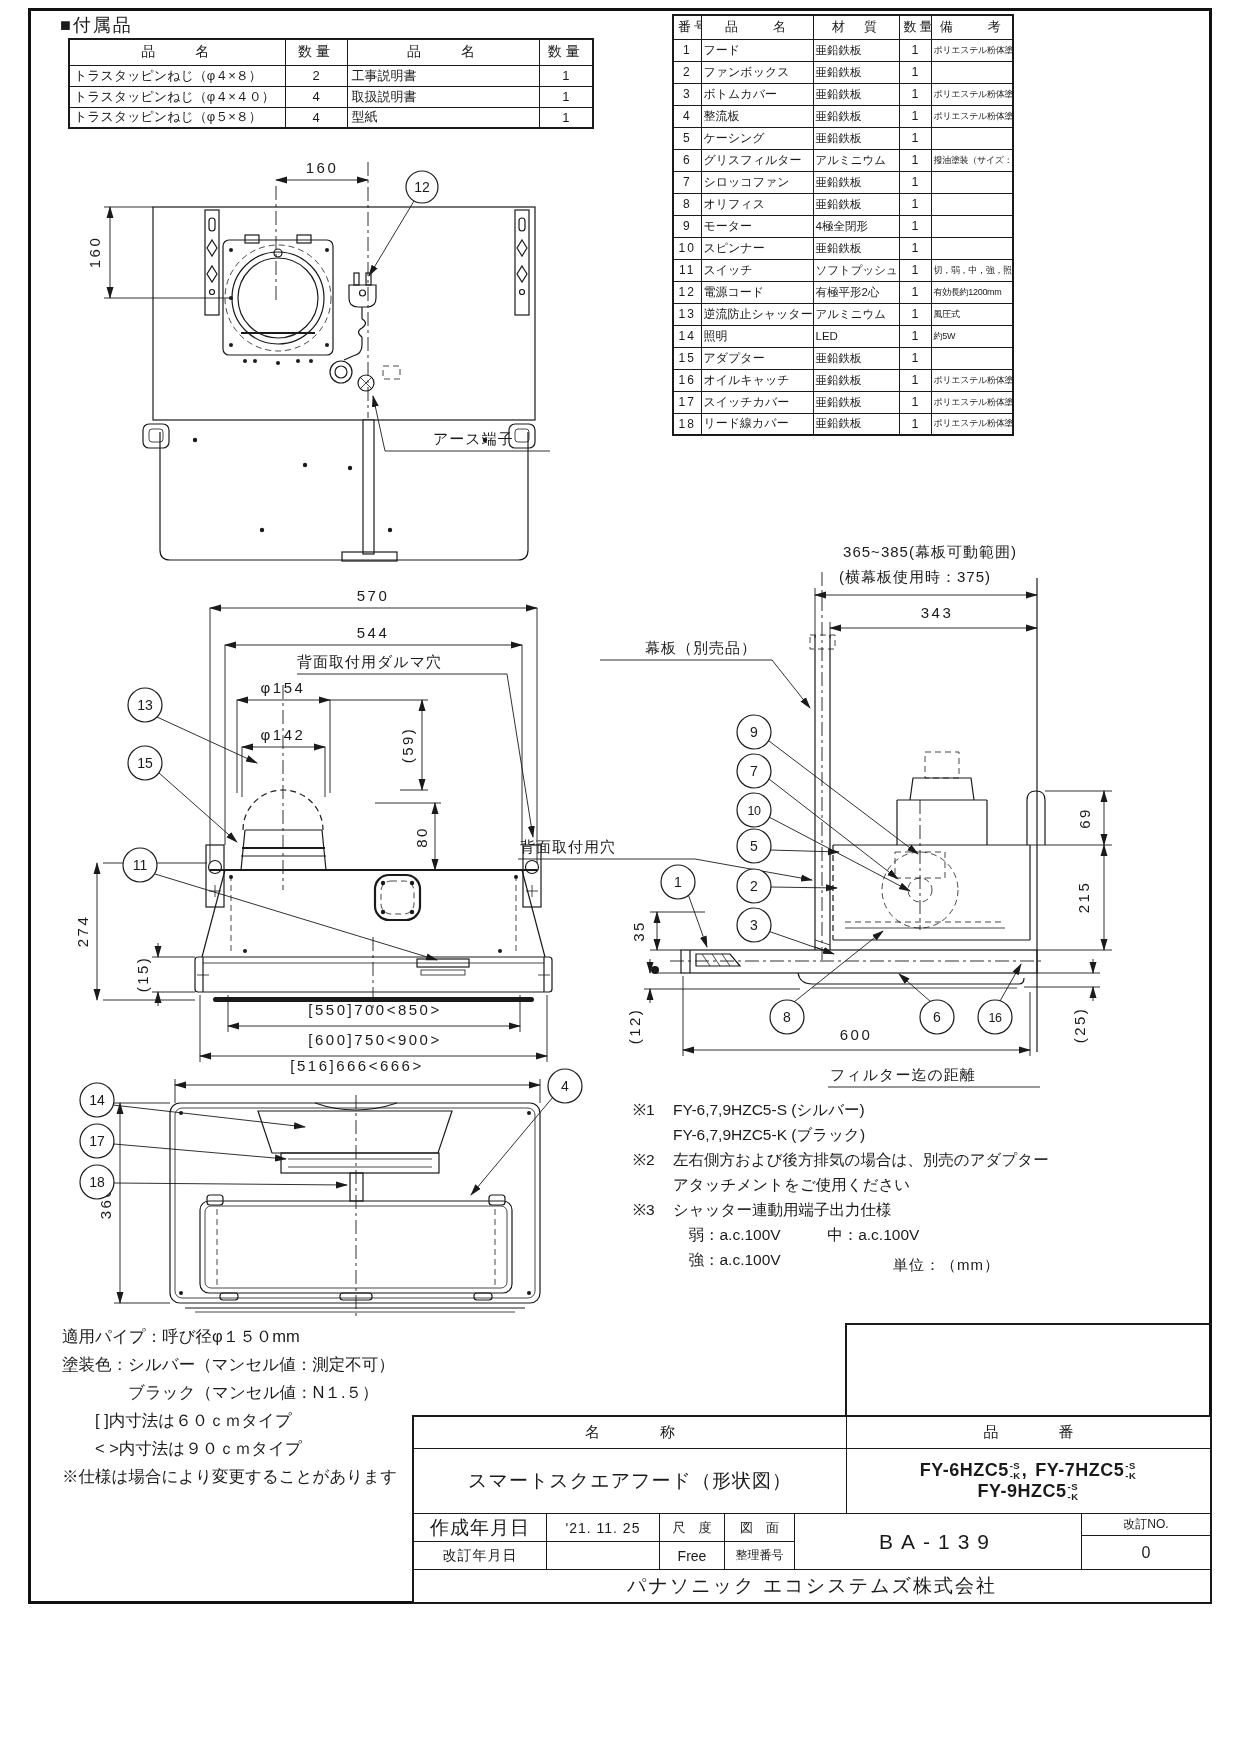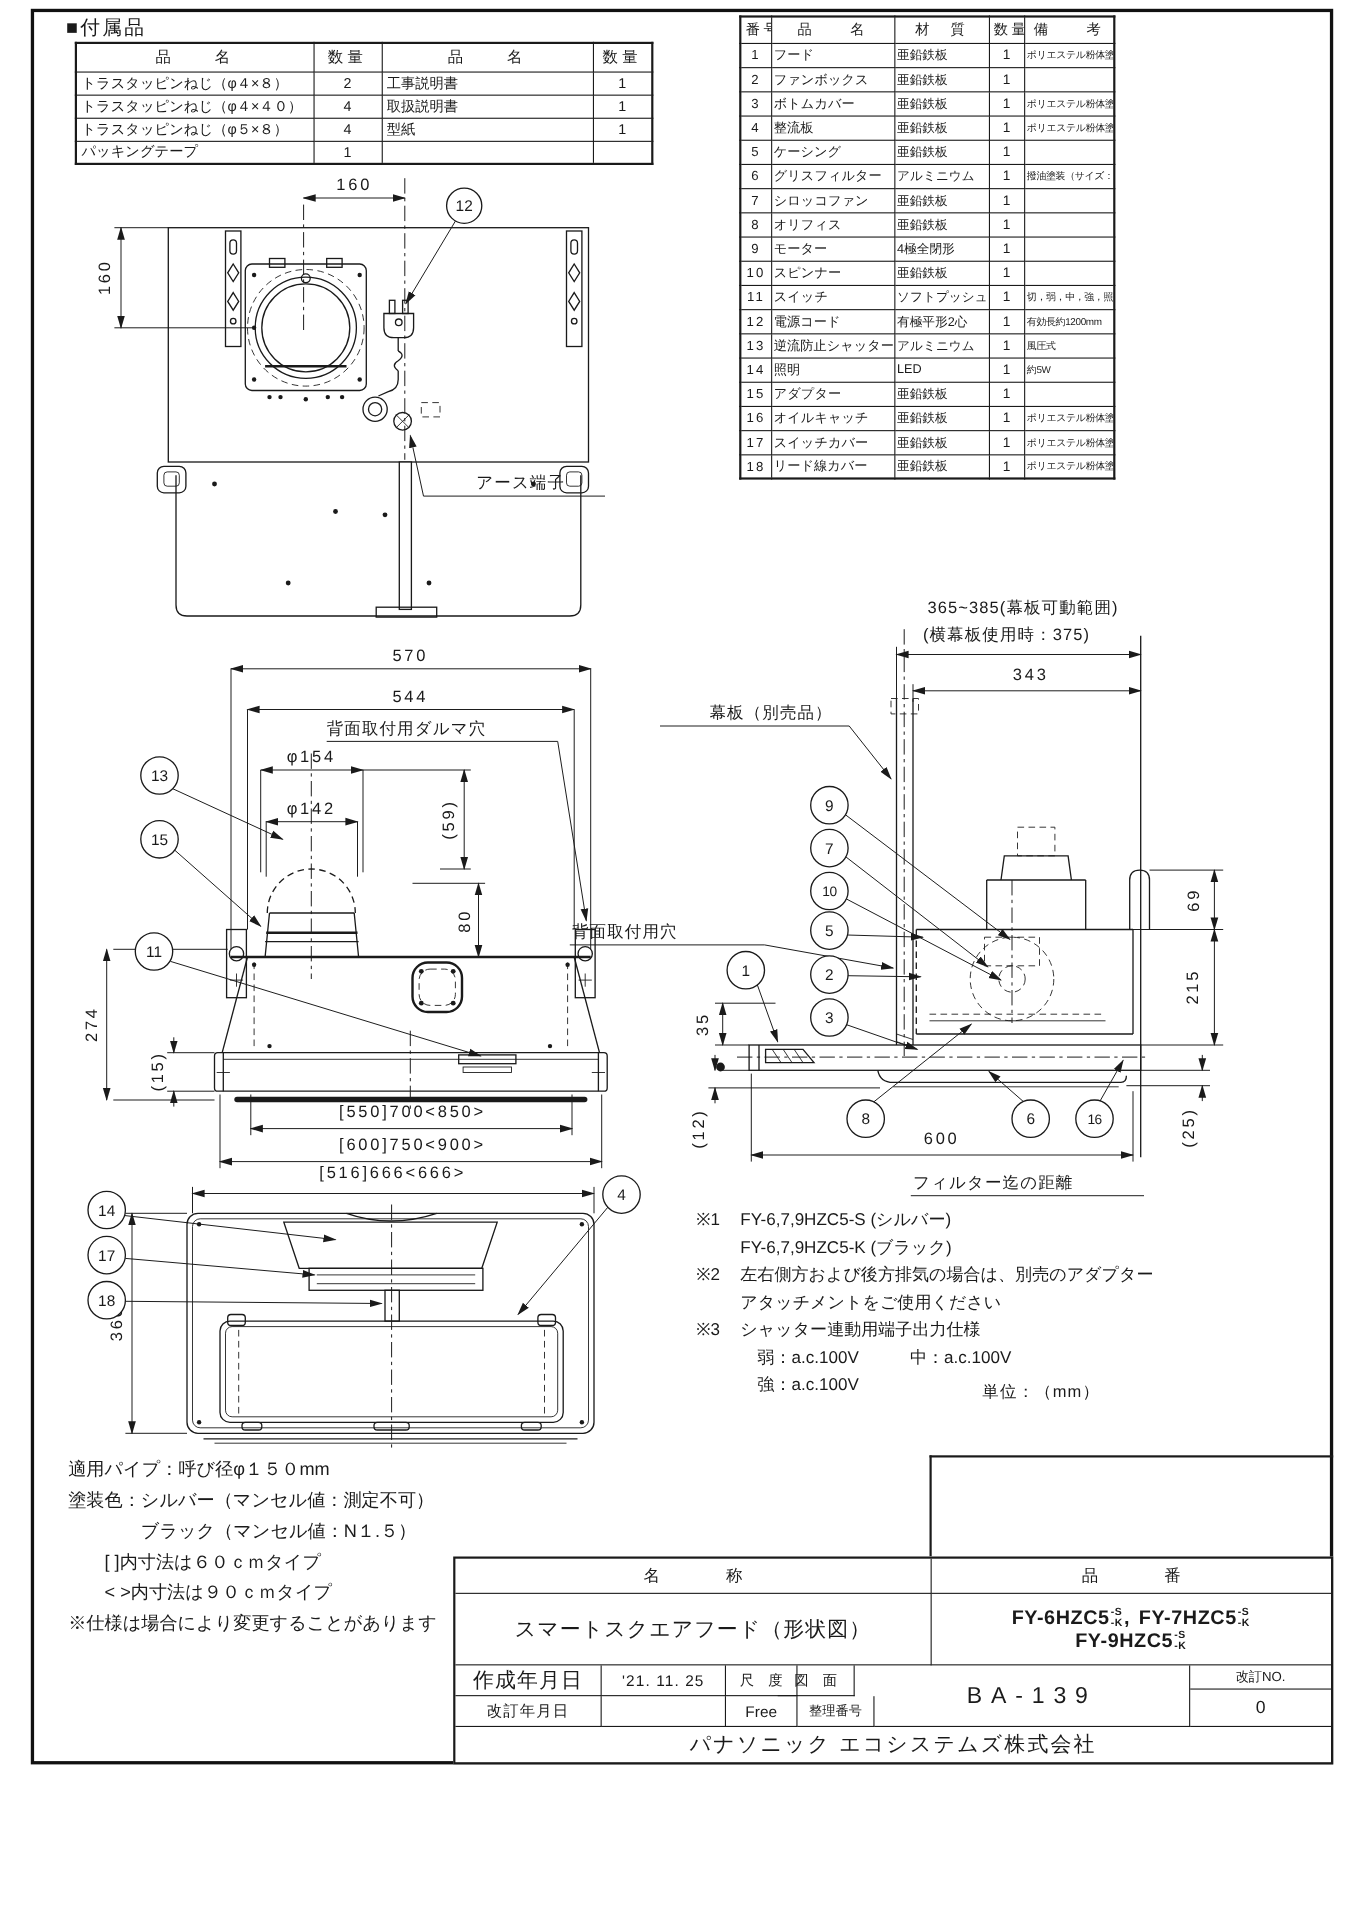--- a/index.html
+++ b/index.html
@@ -96,26 +96,20 @@
           <td>4</td>
           <td>取扱説明書</td>
           <td>1</td>
         </tr>
         <tr>
           <td>トラスタッピンねじ（φ５×８）</td>
           <td>4</td>
           <td>型紙</td>
           <td>1</td>
         </tr>
-        <tr>
-          <td>パッキングテープ</td>
-          <td>1</td>
-          <td></td>
-          <td></td>
-        </tr>
       </tbody>
   </table>
 
   <table class="dtable parts">
     <colgroup>
         <col style="width:28px">
         <col style="width:112px">
         <col style="width:86px">
         <col style="width:32px">
         <col style="width:82px">
@@ -748,21 +742,21 @@
         <span>FY-9HZC5</span>
           <span class="stk">
             <span>-S</span>
             <span>-K</span>
           </span>
       </div>
     </div>
     <div class="cell br bb" style="left:0;top:97px;width:133px;height:28px;font-size:19px;letter-spacing:1px;">作成年月日</div>
     <div class="cell br bb" style="left:133px;top:97px;width:113px;height:28px;font-size:14px;letter-spacing:1px;">'21. 11. 25</div>
     <div class="cell br bb" style="left:246px;top:97px;width:65px;height:28px;font-size:13px;">尺　度</div>
-    <div class="cell br bb" style="left:293px;top:97px;width:70px;height:28px;font-size:13px;">図　面</div>
+    <div class="cell br bb" style="left:311px;top:97px;width:70px;height:28px;font-size:13px;">図　面</div>
     <div class="cell br bb" style="left:381px;top:97px;width:287px;height:56px;font-size:21px;letter-spacing:8px;">BA-139</div>
     <div class="cell bb" style="left:668px;top:97px;width:128px;height:22px;font-size:12px;">改訂NO.</div>
     <div class="cell bb" style="left:668px;top:119px;width:128px;height:34px;font-size:16px;">0</div>
     <div class="cell br bb" style="left:0;top:125px;width:133px;height:28px;font-size:14px;letter-spacing:1px;">改訂年月日</div>
     <div class="cell br bb" style="left:133px;top:125px;width:113px;height:28px;font-size:14px;"></div>
     <div class="cell br bb" style="left:246px;top:125px;width:65px;height:28px;font-size:14px;">Free</div>
     <div class="cell br bb" style="left:311px;top:125px;width:70px;height:28px;font-size:12px;">整理番号</div>
     <div class="cell" style="left:0;top:153px;width:796px;height:32px;font-size:19px;letter-spacing:2px;">パナソニック エコシステムズ株式会社</div>
   </div>
 </div>

